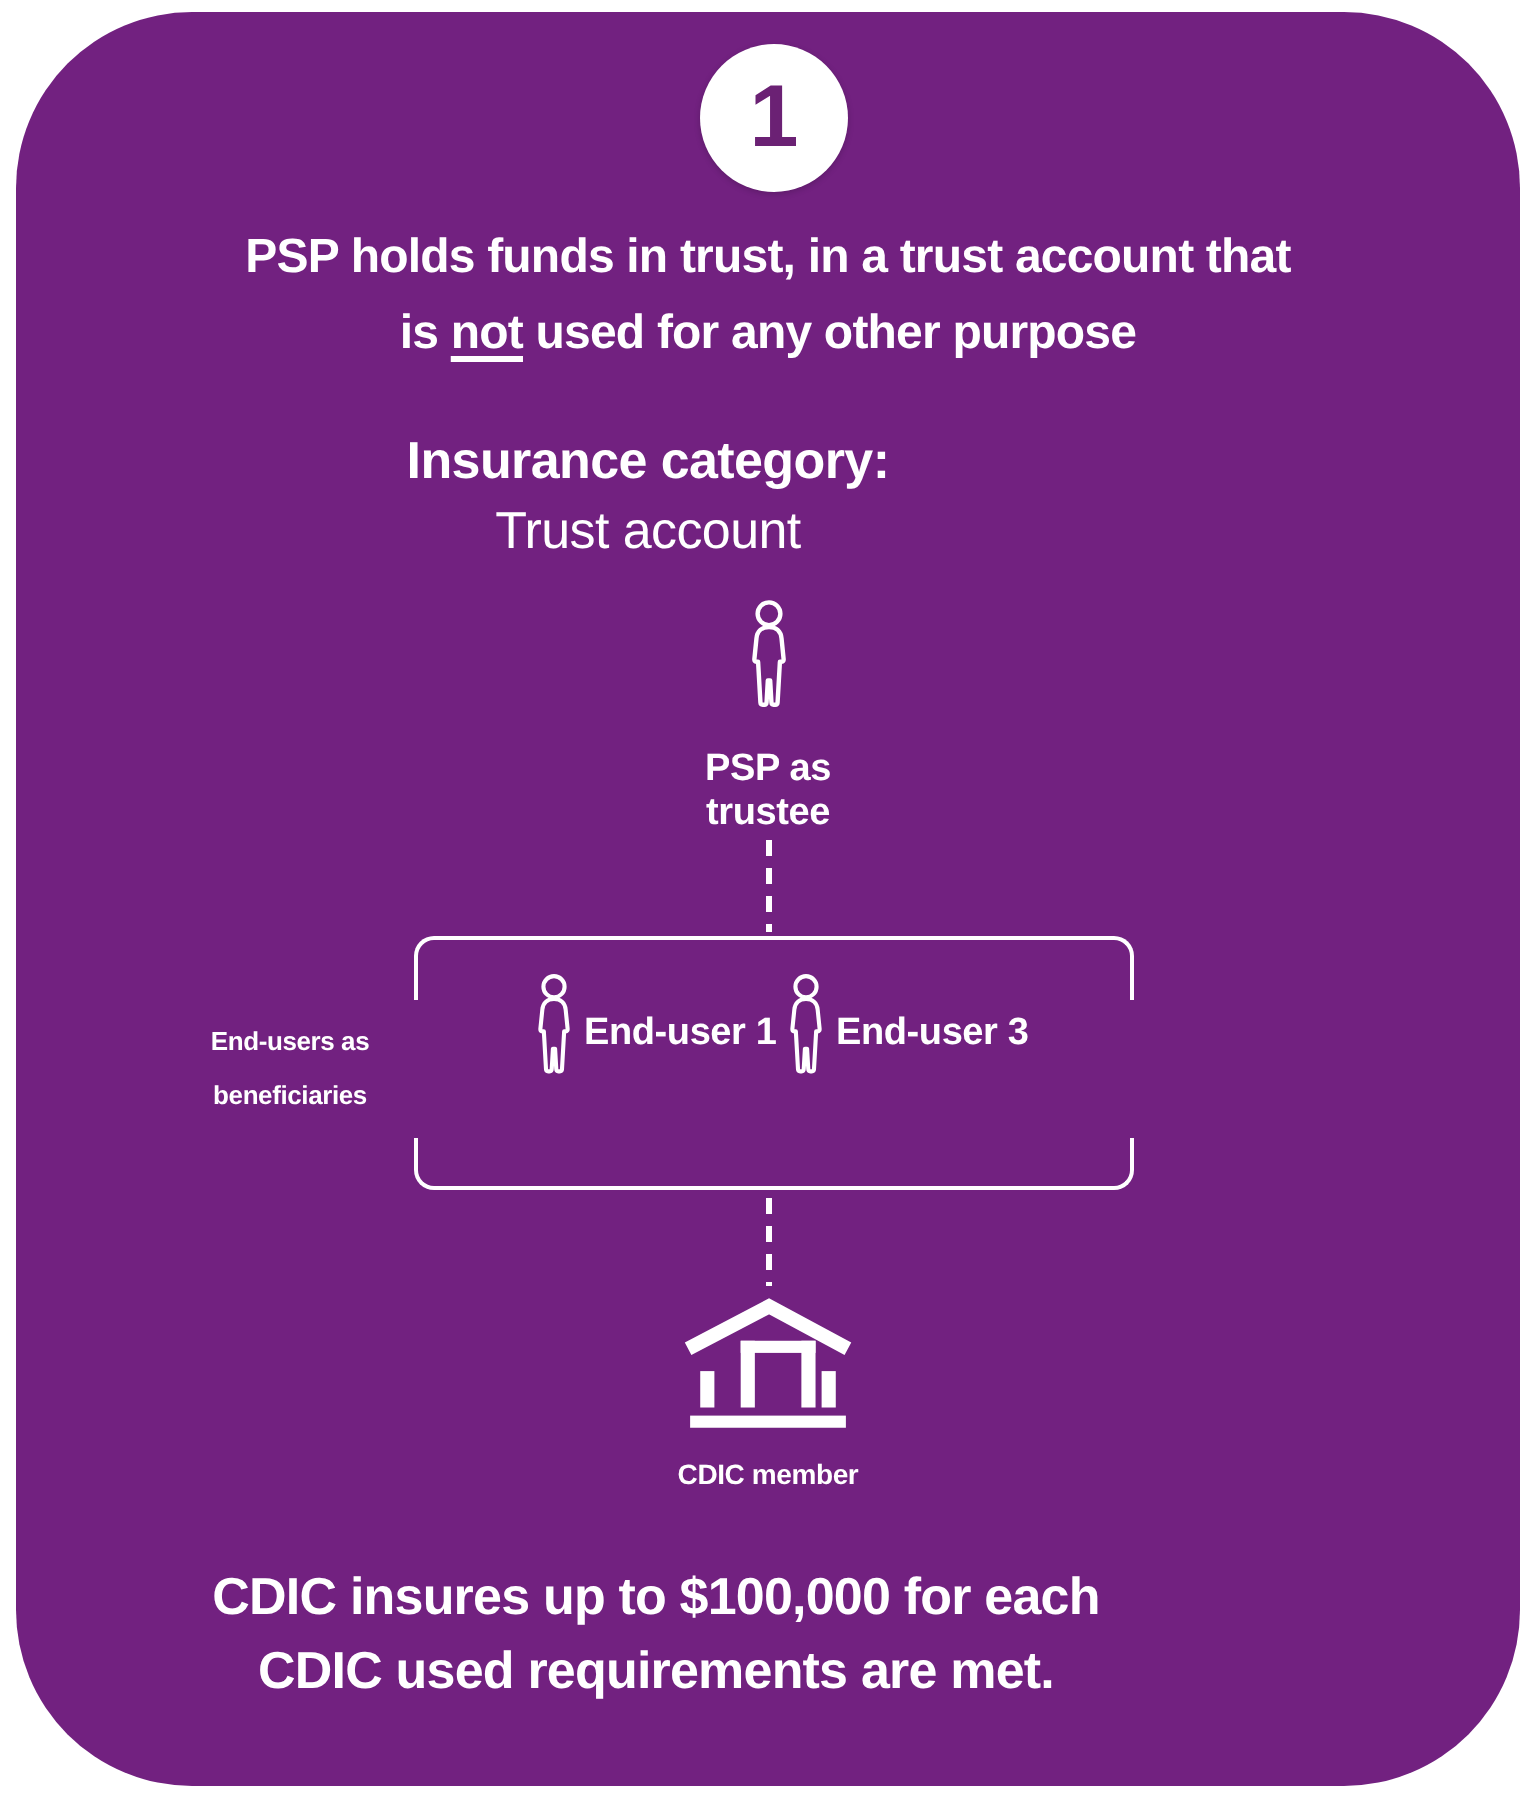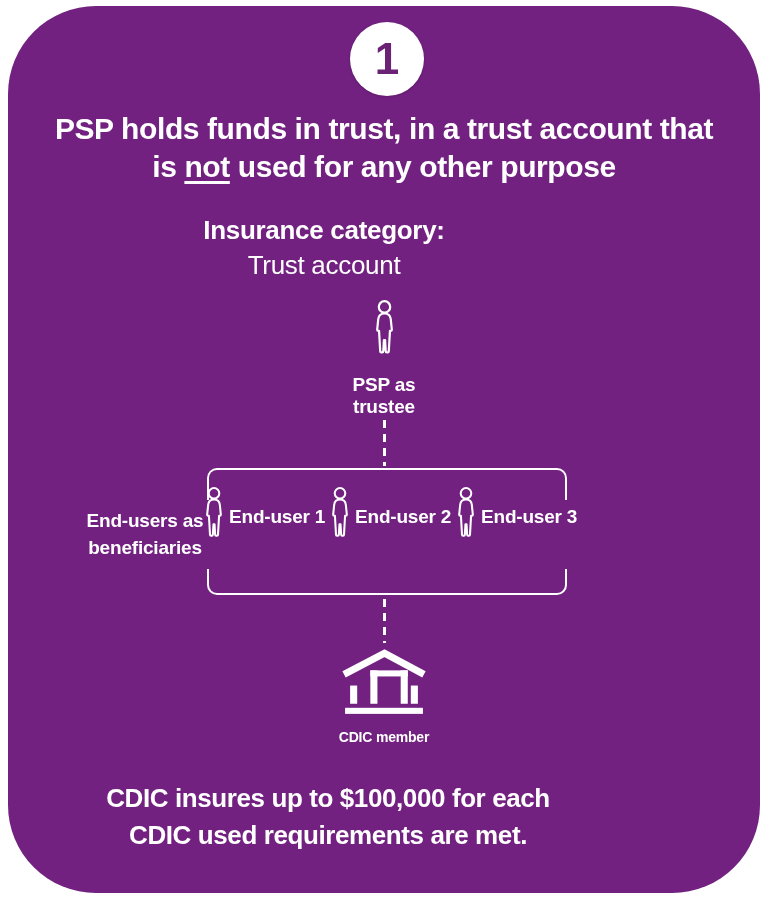--- a/index.html
+++ b/index.html
@@ -25,21 +25,21 @@
     position:absolute;left:350px;top:22px;width:74px;height:74px;
     background:var(--badge-background);border-radius:50%;
     display:flex;align-items:center;justify-content:center;
     box-shadow:0 1px 3px rgba(0,0,0,0.18);
   }
   .badge-num{
     font-size:44px;font-weight:700;color:var(--badge-number);line-height:1;
   }
   .heading{
     position:absolute;left:0;top:110px;width:768px;text-align:center;
-    font-size:30px;font-weight:700;line-height:38px;letter-spacing:-0.4px;
+    font-size:24px;font-weight:700;line-height:38px;letter-spacing:-0.4px;
     white-space:nowrap;
   }
   .underlined{
     text-decoration:underline;
     text-decoration-thickness:2.5px;
     text-underline-offset:4px;
   }
   .insurance{
     position:absolute;left:0;top:213px;width:648px;text-align:center;
     line-height:35px;letter-spacing:-0.3px;
@@ -82,21 +82,21 @@
     display:flex;justify-content:center;gap:8px;
   }
   .user-col{
     width:118px;display:flex;flex-direction:row;align-items:center;
   }
   .user-label{
     margin-top:8px;font-size:19px;font-weight:700;letter-spacing:-0.2px;white-space:nowrap;
   }
   .side-label{
     position:absolute;left:55px;top:507px;width:180px;text-align:center;
-    font-size:19px;font-weight:700;line-height:27px;letter-spacing:-0.2px;
+    font-size:13px;font-weight:700;line-height:27px;letter-spacing:-0.2px;
   }
   .bank-wrap{
     position:absolute;left:0;top:648px;width:768px;
     display:flex;justify-content:center;
   }
   .bank-label{
     position:absolute;left:0;top:729px;width:768px;text-align:center;
     font-size:14px;font-weight:700;letter-spacing:-0.2px;
   }
   .footer{
@@ -154,29 +154,20 @@
       </span>
       <div class="user-label">End-user 1</div>
     </div>
     <div class="user-col">
       <span>
         <svg class="person-svg" width="30" height="54" viewBox="0 0 26 50" fill="none" xmlns="http://www.w3.org/2000/svg">
           <circle cx="13" cy="6.8" r="4.9" stroke="#ffffff" stroke-width="1.9"></circle>
           <path d="M13 12.5 C10 12.5 7.9 14.3 7.6 17.4 L6.7 26.3 Q6.6 27.4 7.6 27.5 L8.3 27.5 L9.3 45 Q9.35 46 10.3 46 L11 46 Q11.9 46 11.95 45 L12.5 35.5 L13.5 35.5 L14.05 45 Q14.1 46 15 46 L15.7 46 Q16.65 46 16.7 45 L17.7 27.5 L18.4 27.5 Q19.4 27.4 19.3 26.3 L18.4 17.4 C18.1 14.3 16 12.5 13 12.5 Z" stroke="#ffffff" stroke-width="1.9" stroke-linejoin="round"></path>
         </svg>
       </span>
-      <div class="user-label">End-user 2</div>
-    </div>
-    <div class="user-col">
-      <span>
-        <svg class="person-svg" width="30" height="54" viewBox="0 0 26 50" fill="none" xmlns="http://www.w3.org/2000/svg">
-          <circle cx="13" cy="6.8" r="4.9" stroke="#ffffff" stroke-width="1.9"></circle>
-          <path d="M13 12.5 C10 12.5 7.9 14.3 7.6 17.4 L6.7 26.3 Q6.6 27.4 7.6 27.5 L8.3 27.5 L9.3 45 Q9.35 46 10.3 46 L11 46 Q11.9 46 11.95 45 L12.5 35.5 L13.5 35.5 L14.05 45 Q14.1 46 15 46 L15.7 46 Q16.65 46 16.7 45 L17.7 27.5 L18.4 27.5 Q19.4 27.4 19.3 26.3 L18.4 17.4 C18.1 14.3 16 12.5 13 12.5 Z" stroke="#ffffff" stroke-width="1.9" stroke-linejoin="round"></path>
-        </svg>
-      </span>
       <div class="user-label">End-user 3</div>
     </div>
   </div>
 
   <div class="side-label">
     <div>End-users as</div>
     <div>beneficiaries</div>
   </div>
 
   <div class="bracket bottom"></div>

